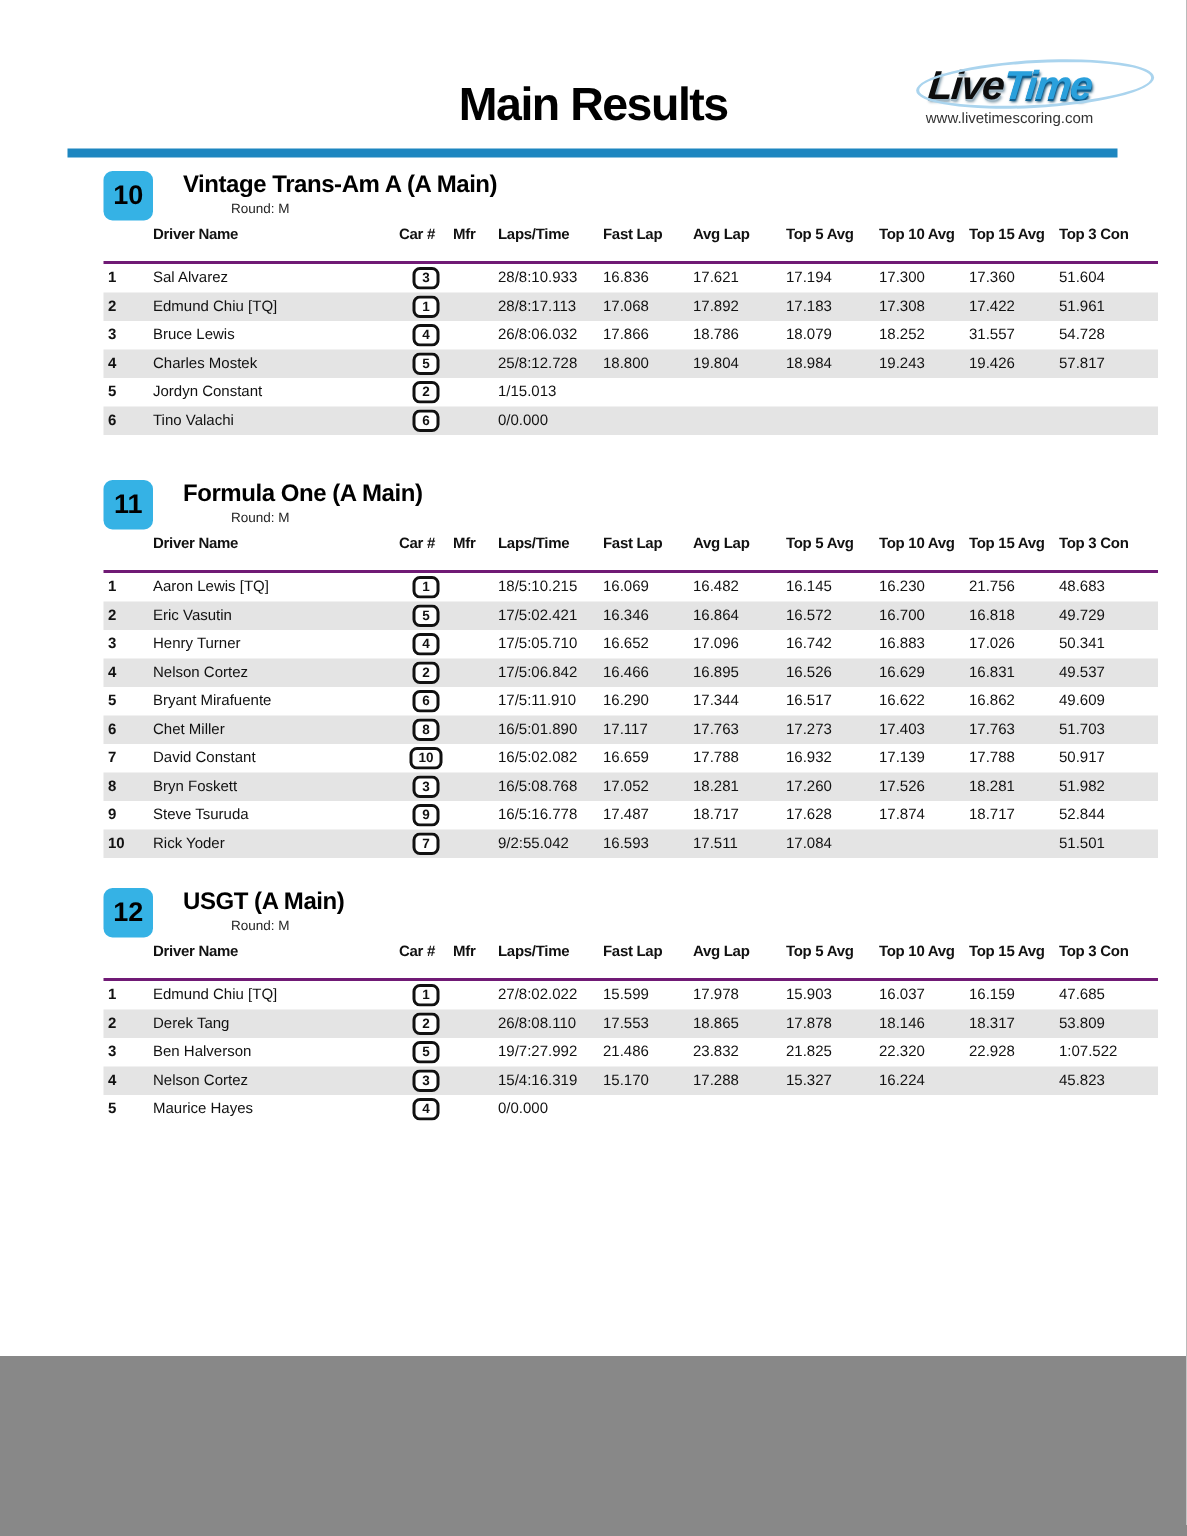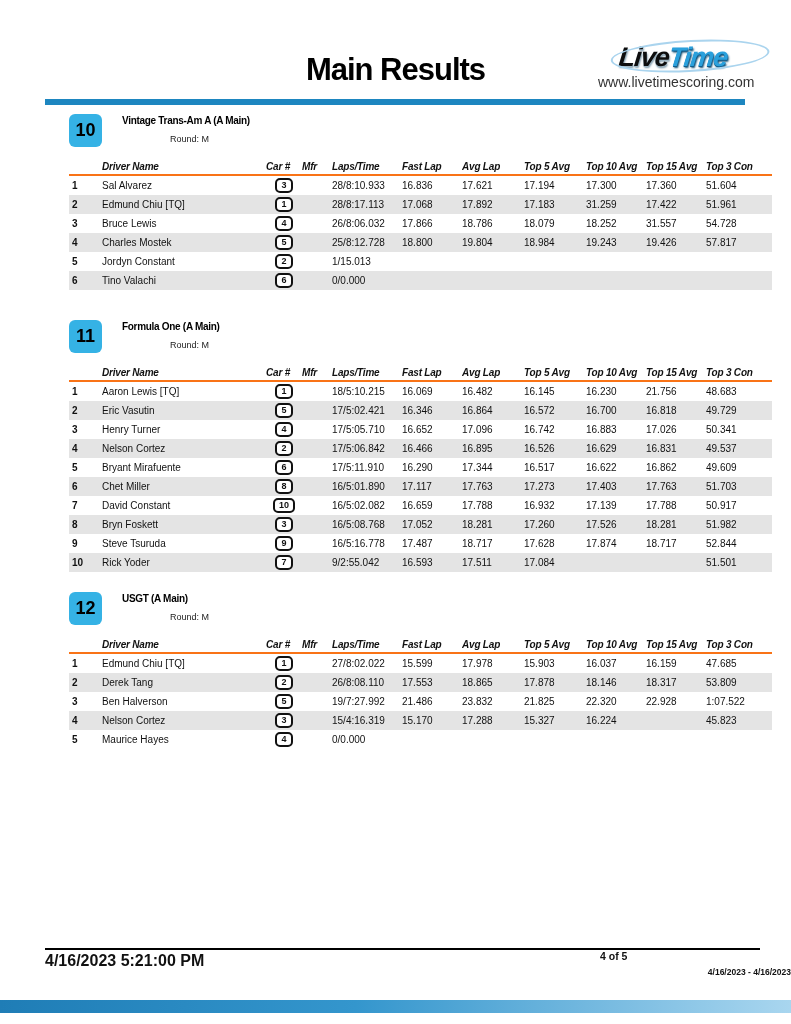--- a/index.html
+++ b/index.html
@@ -1,49 +1,49 @@
 <!DOCTYPE html>
 <html style="--accent: #1d86c0; --badge: #35b2e5; --rowalt: #e4e4e4; --logo-blue: #2aa0dc;"><head>
 <meta charset="utf-8">
 <style>
   * { margin:0; padding:0; box-sizing:border-box; }
   html,body { background:#888; }
   body { font-family:"Liberation Sans","DejaVu Sans",sans-serif; }
   .page {
-    position:relative; width:791px; height:1024px; margin:0 auto;
+    position:relative; width:791px; height:904px; margin:0 auto;
     background:#ffffff; overflow:hidden; color:#111;
   }
   
   .main-title {
     position:absolute; top:52px; left:0; width:791px; text-align:center;
     font-size:31px; font-weight:900; letter-spacing:-1px; color:#000;
   }
   .logo-box { position:absolute; top:42px; left:598px; width:150px; text-align:center; }
   .logo-word { position:relative; display:inline-block; font-size:27px; font-weight:900;
     font-style:italic; letter-spacing:-1px; transform:skewX(-6deg); line-height:30px; }
   .logo-live { color:#0d0d0d; text-shadow:0 1px 0 #9fb6c4, 1px 2px 2px #7d98a8; }
   .logo-time { color:var(--logo-blue); text-shadow:0 1px 0 #0e5e8e, 1px 2px 2px #0b4a70; }
   .logo-ellipse { position:absolute; left:-8px; top:-2px; width:158px; height:32px;
     border:2px solid #aad4ee; border-radius:50%; transform:rotate(-3deg); pointer-events:none; }
-  .logo-url { font-size:14px; color:#333; margin-top:2px; }
+  .logo-url { font-size:10px; color:#333; margin-top:2px; }
   .top-rule { position:absolute; top:99px; left:45px; width:700px; height:6px;
     background:var(--accent); }
   
   .section { position:absolute; left:45px; width:703px;margin-left:24px; }
   .badge { position:absolute; left:0; top:0; width:33px; height:33px; border-radius:6px;
     background:var(--badge); color:#000; font-size:18px; font-weight:900;
     display:flex; align-items:center; justify-content:center; }
-  .sec-title { position:absolute; left:53px; top:1px; font-size:10px; font-weight:900;
+  .sec-title { position:absolute; left:53px; top:1px; font-size:16px; font-weight:900;
     letter-spacing:-0.3px; color:#000; }
-  .sec-round { position:absolute; left:69px; top:20px; font-size:9px; color:#222;padding-left:32px; }
+  .sec-round { position:absolute; left:53px; top:20px; font-size:9px; color:#222;padding-left:32px; }
   .tbl { position:absolute; left:0; top:44px; width:703px; }
   .trow { display:grid; grid-template-columns:33px 164px 36px 30px 70px 60px 62px 62px 60px 60px 66px;
     align-items:center; height:19px; }
-  .trow.head { height:18px; border-bottom:2px solid #f97316; font-weight:bold; font-size:10.5px;
-    letter-spacing:-0.2px; align-items:end; padding-bottom:2px;font-style:italic; }
+  .trow.head { height:18px; border-bottom:2px solid #701a75; font-weight:bold; font-size:10.5px;
+    letter-spacing:-0.2px; align-items:end; padding-bottom:12px; }
   .trow.alt { background:var(--rowalt); }
   .cell { font-size:10px; color:#111; overflow:hidden; white-space:nowrap; }
   .cell.pos { font-weight:bold; padding-left:3px; }
   .cell.carcol { text-align:center; }
   .car-badge { display:inline-block; min-width:11px; padding:0 4px; border:2px solid #111;
     border-radius:5px; background:#fff; font-size:9px; font-weight:bold; line-height:11px;
     text-align:center; }
   
   .foot-rule { position:absolute; top:948px; left:45px; width:715px; height:2px; background:#000; }
   .foot-left { position:absolute; top:952px; left:45px; font-size:16px; font-weight:bold; }
@@ -104,21 +104,21 @@
           </div>
           <div class="trow alt">
             <div class="cell pos">2</div>
             <div class="cell">Edmund Chiu [TQ]</div>
             <div class="cell carcol"><span class="car-badge">1</span></div>
             <div class="cell"></div>
             <div class="cell">28/8:17.113</div>
             <div class="cell">17.068</div>
             <div class="cell">17.892</div>
             <div class="cell">17.183</div>
-            <div class="cell">31.259</div>
+            <div class="cell">17.308</div>
             <div class="cell">17.422</div>
             <div class="cell">51.961</div>
           </div>
           <div class="trow">
             <div class="cell pos">3</div>
             <div class="cell">Bruce Lewis</div>
             <div class="cell carcol"><span class="car-badge">4</span></div>
             <div class="cell"></div>
             <div class="cell">26/8:06.032</div>
             <div class="cell">17.866</div>

